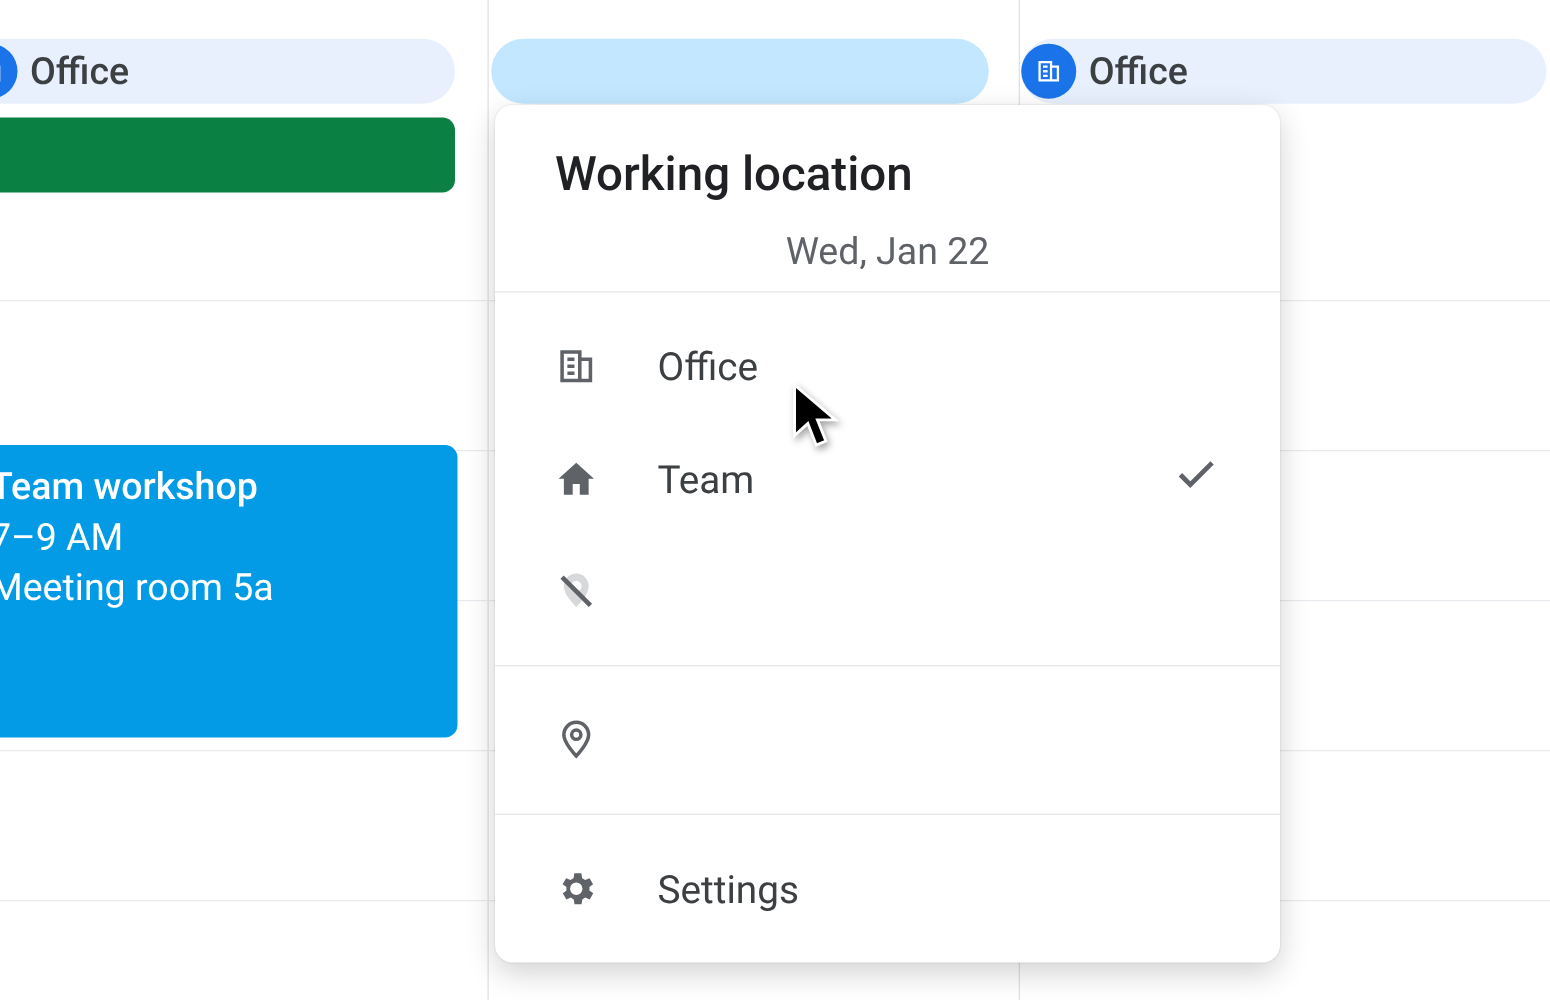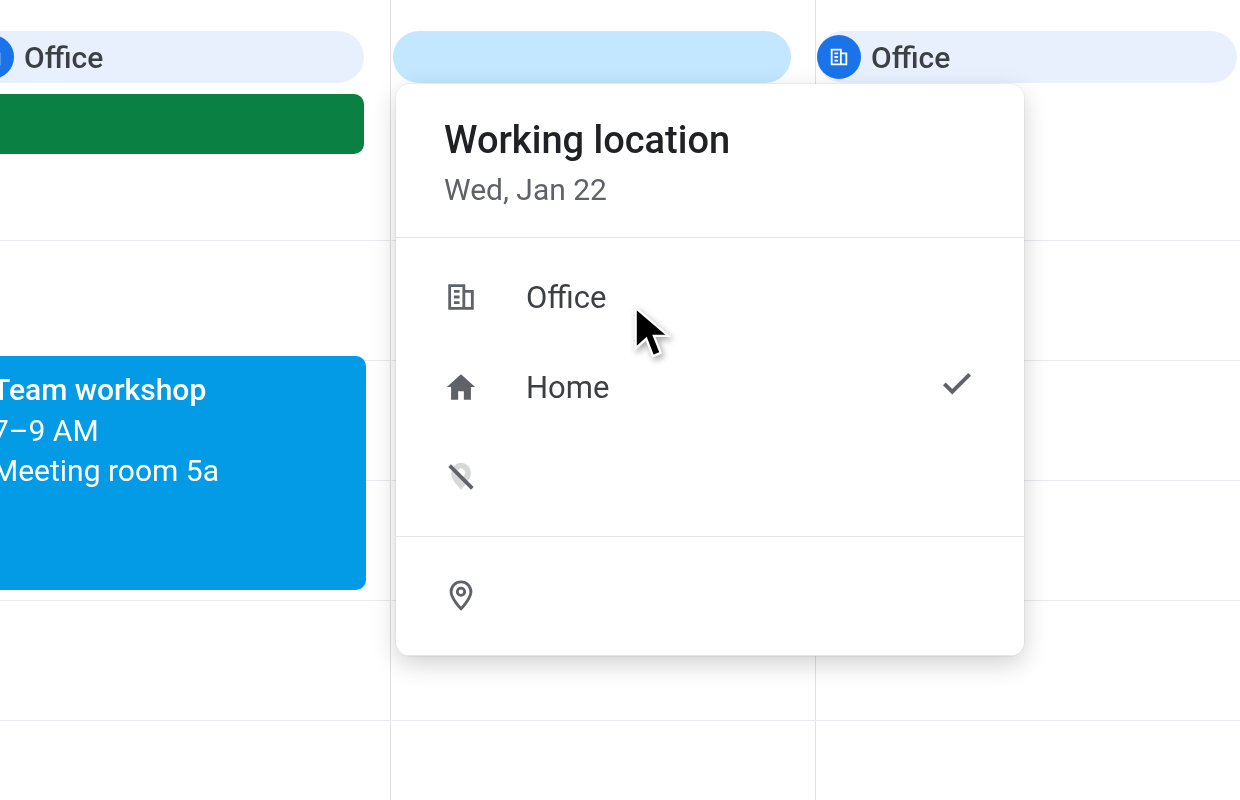--- a/index.html
+++ b/index.html
@@ -87,32 +87,33 @@
     position: absolute;
     left: 396px;
     top: 84px;
     width: 628px;
     background: #ffffff;
     border-radius: 14px;
     box-shadow: 0 8px 24px rgba(0,0,0,0.18), 0 0 0 1px rgba(0,0,0,0.04);
     overflow: hidden;
   }
   .popover-header {
-    padding: 34px 48px 30px 48px;
+    padding: 34px 48px 14px 48px;
     border-bottom: 1px solid #e6e6e6;
   }
   .popover-title {
     font-size: 38px;
     font-weight: 500;
     color: #202124;
   }
   .popover-date {
     font-size: 30px;
     color: #5f6368;
-    margin-top: 10px;
+    margin-top: 22px;
+    text-align: center;
   }
 
   .popover-section { padding: 14px 0; }
   .menu-row {
     display: flex;
     align-items: center;
     padding: 0 48px;
     height: 90px;
     font-size: 31px;
     color: #3c4043;
@@ -196,21 +197,21 @@
       </span>
       <span class="mi-label">Office</span>
     </div>
 
     <div class="menu-row">
       <span class="mi-ic">
         <svg viewBox="0 0 24 24" width="34" height="34">
             <path fill="#5f6368" d="M12 3l10 9h-3v9h-5v-6H10v6H5v-9H2l10-9z"></path>
           </svg>
       </span>
-      <span class="mi-label">Home</span>
+      <span class="mi-label">Team</span>
       <span class="mi-check">
         <svg viewBox="0 0 24 24" width="38" height="38">
             <path fill="none" stroke="#5f6368" stroke-width="2.4" d="M4 12.5l5 5L20 6.5"></path>
           </svg>
       </span>
     </div>
 
     <div class="menu-row">
       <span class="mi-ic">
         <svg viewBox="0 0 24 24" width="34" height="34">
@@ -229,17 +230,27 @@
         <svg viewBox="0 0 24 24" width="34" height="34">
             <path fill="none" stroke="#5f6368" stroke-width="2" d="M12 21s-7-7.2-7-12a7 7 0 1 1 14 0c0 4.8-7 12-7 12z"></path>
             <circle cx="12" cy="9" r="2.6" fill="none" stroke="#5f6368" stroke-width="2"></circle>
           </svg>
       </span>
     </div>
   </div>
 
   <div class="sep"></div>
 
+  <div class="popover-section">
+    <div class="menu-row">
+      <span class="mi-ic">
+        <svg viewBox="0 0 24 24" width="34" height="34">
+            <path fill="#5f6368" d="M19.4 13a7.8 7.8 0 0 0 .1-1 7.8 7.8 0 0 0-.1-1l2.1-1.6-2-3.4-2.5 1a7.6 7.6 0 0 0-1.7-1l-.4-2.7h-4l-.4 2.7a7.6 7.6 0 0 0-1.7 1l-2.5-1-2 3.4L6.5 11a7.8 7.8 0 0 0-.1 1 7.8 7.8 0 0 0 .1 1l-2.1 1.6 2 3.4 2.5-1a7.6 7.6 0 0 0 1.7 1l.4 2.7h4l.4-2.7a7.6 7.6 0 0 0 1.7-1l2.5 1 2-3.4L19.4 13zM12 15.5A3.5 3.5 0 1 1 15.5 12 3.5 3.5 0 0 1 12 15.5z"></path>
+          </svg>
+      </span>
+      <span class="mi-label">Settings</span>
+    </div>
+  </div>
 </div>
 
 <svg class="cursor" viewBox="0 0 20 28">
   <path d="M1 1 L1 22 L6.5 17 L10 26 L14 24.3 L10.5 15.5 L18 15.5 Z" fill="#000000" stroke="#ffffff" stroke-width="1.2"></path>
 </svg>
 
 </body></html>

